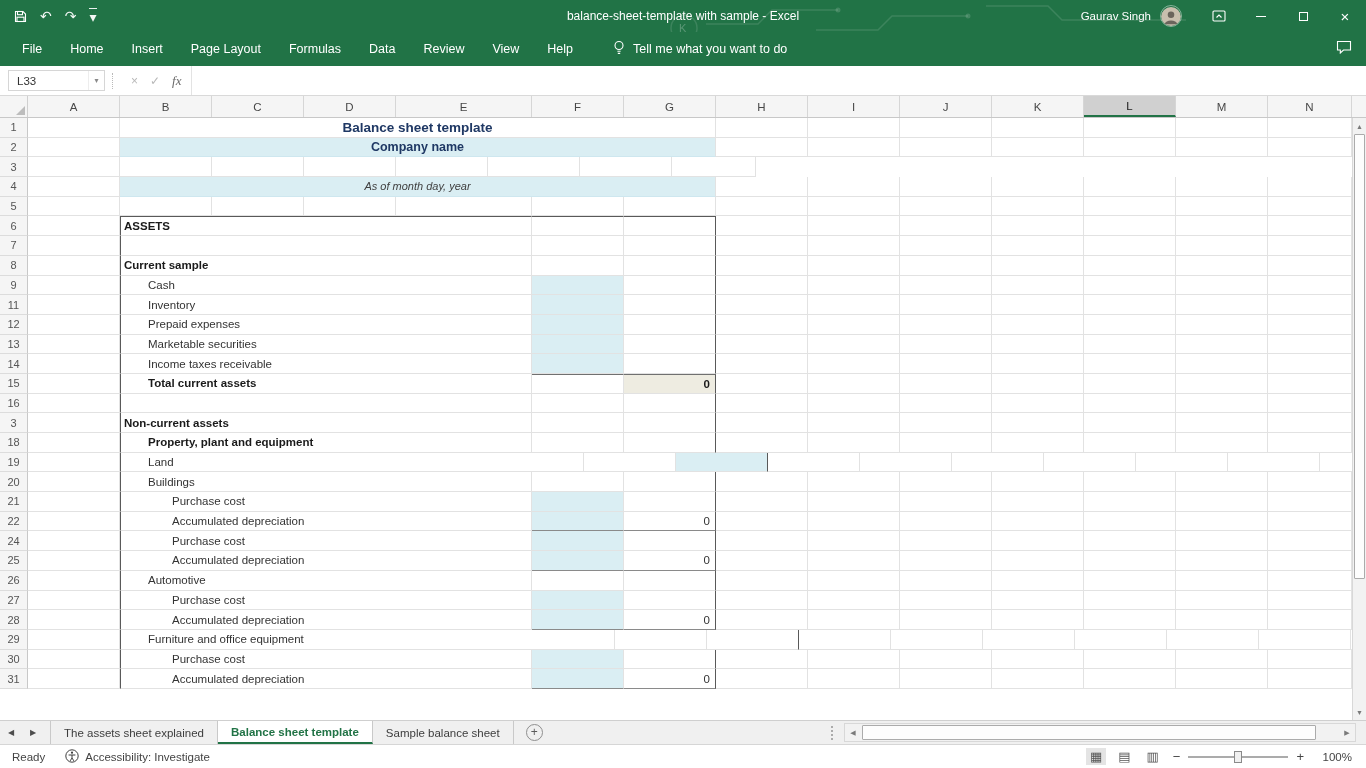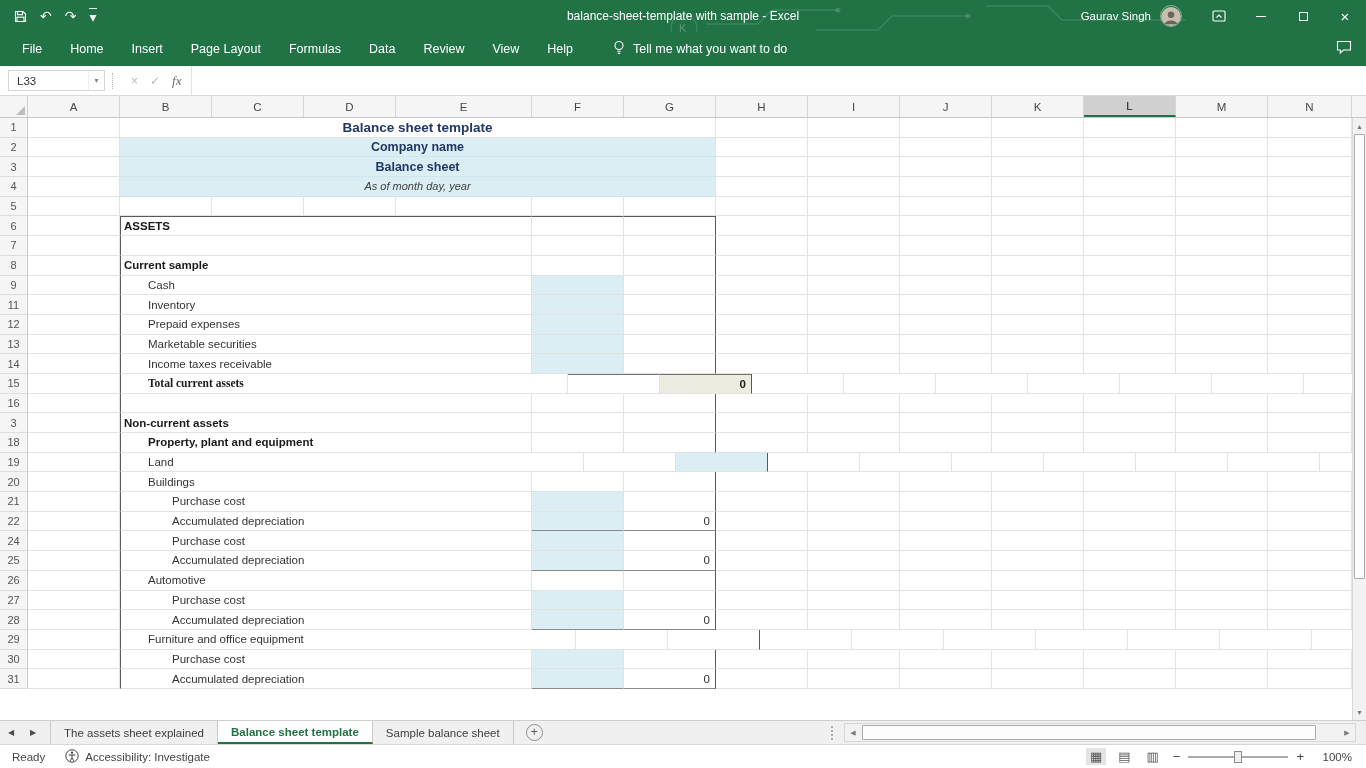--- a/index.html
+++ b/index.html
@@ -249,21 +249,20 @@
           <div class="cell" style="width: 92px;"></div>
           <div class="cell" style="width: 92px;"></div>
           <div class="cell" style="width: 92px;"></div>
           <div class="cell" style="width: 92px;"></div>
           <div class="cell" style="width: 92px;"></div>
           <div class="cell" style="width: 84px;"></div>
         </div>
         <div class="grow">
           <div class="rn">3</div>
           <div class="cell" style="width: 92px;"></div>
-          <div class="cell merged r-band" style="width: 596px;">Balance sheet</div>
           <div class="cell" style="width: 92px;"></div>
           <div class="cell" style="width: 92px;"></div>
           <div class="cell" style="width: 92px;"></div>
           <div class="cell" style="width: 92px;"></div>
           <div class="cell" style="width: 92px;"></div>
           <div class="cell" style="width: 92px;"></div>
           <div class="cell" style="width: 84px;"></div>
         </div>
         <div class="grow">
           <div class="rn">4</div>
@@ -402,21 +401,21 @@
           <div class="cell" style="width: 92px;"></div>
           <div class="cell" style="width: 92px;"></div>
           <div class="cell" style="width: 92px;"></div>
           <div class="cell" style="width: 92px;"></div>
           <div class="cell" style="width: 92px;"></div>
           <div class="cell" style="width: 84px;"></div>
         </div>
         <div class="grow">
           <div class="rn">15</div>
           <div class="cell" style="width: 92px;"></div>
-          <div class="cell main bl ind1 b" style="width: 448px; font-family: Liberation Serif, serif;">Total current assets</div>
+          <div class="cell main bl ind1 b" style="width: 412px;">Total current assets</div>
           <div class="cell tl" style="width: 92px;"></div>
           <div class="cell num br tl tan b" style="width: 92px;">0</div>
           <div class="cell" style="width: 92px;"></div>
           <div class="cell" style="width: 92px;"></div>
           <div class="cell" style="width: 92px;"></div>
           <div class="cell" style="width: 92px;"></div>
           <div class="cell" style="width: 92px;"></div>
           <div class="cell" style="width: 92px;"></div>
           <div class="cell" style="width: 84px;"></div>
         </div>
@@ -584,21 +583,21 @@
           <div class="cell" style="width: 92px;"></div>
           <div class="cell" style="width: 92px;"></div>
           <div class="cell" style="width: 92px;"></div>
           <div class="cell" style="width: 92px;"></div>
           <div class="cell" style="width: 92px;"></div>
           <div class="cell" style="width: 84px;"></div>
         </div>
         <div class="grow">
           <div class="rn">29</div>
           <div class="cell" style="width: 92px;"></div>
-          <div class="cell main bl ind1" style="width: 456px;">Furniture and office equipment</div>
+          <div class="cell main bl ind1" style="width: 495px;">Furniture and office equipment</div>
           <div class="cell" style="width: 92px;"></div>
           <div class="cell num br" style="width: 92px;"></div>
           <div class="cell" style="width: 92px;"></div>
           <div class="cell" style="width: 92px;"></div>
           <div class="cell" style="width: 92px;"></div>
           <div class="cell" style="width: 92px;"></div>
           <div class="cell" style="width: 92px;"></div>
           <div class="cell" style="width: 92px;"></div>
           <div class="cell" style="width: 84px;"></div>
         </div>

